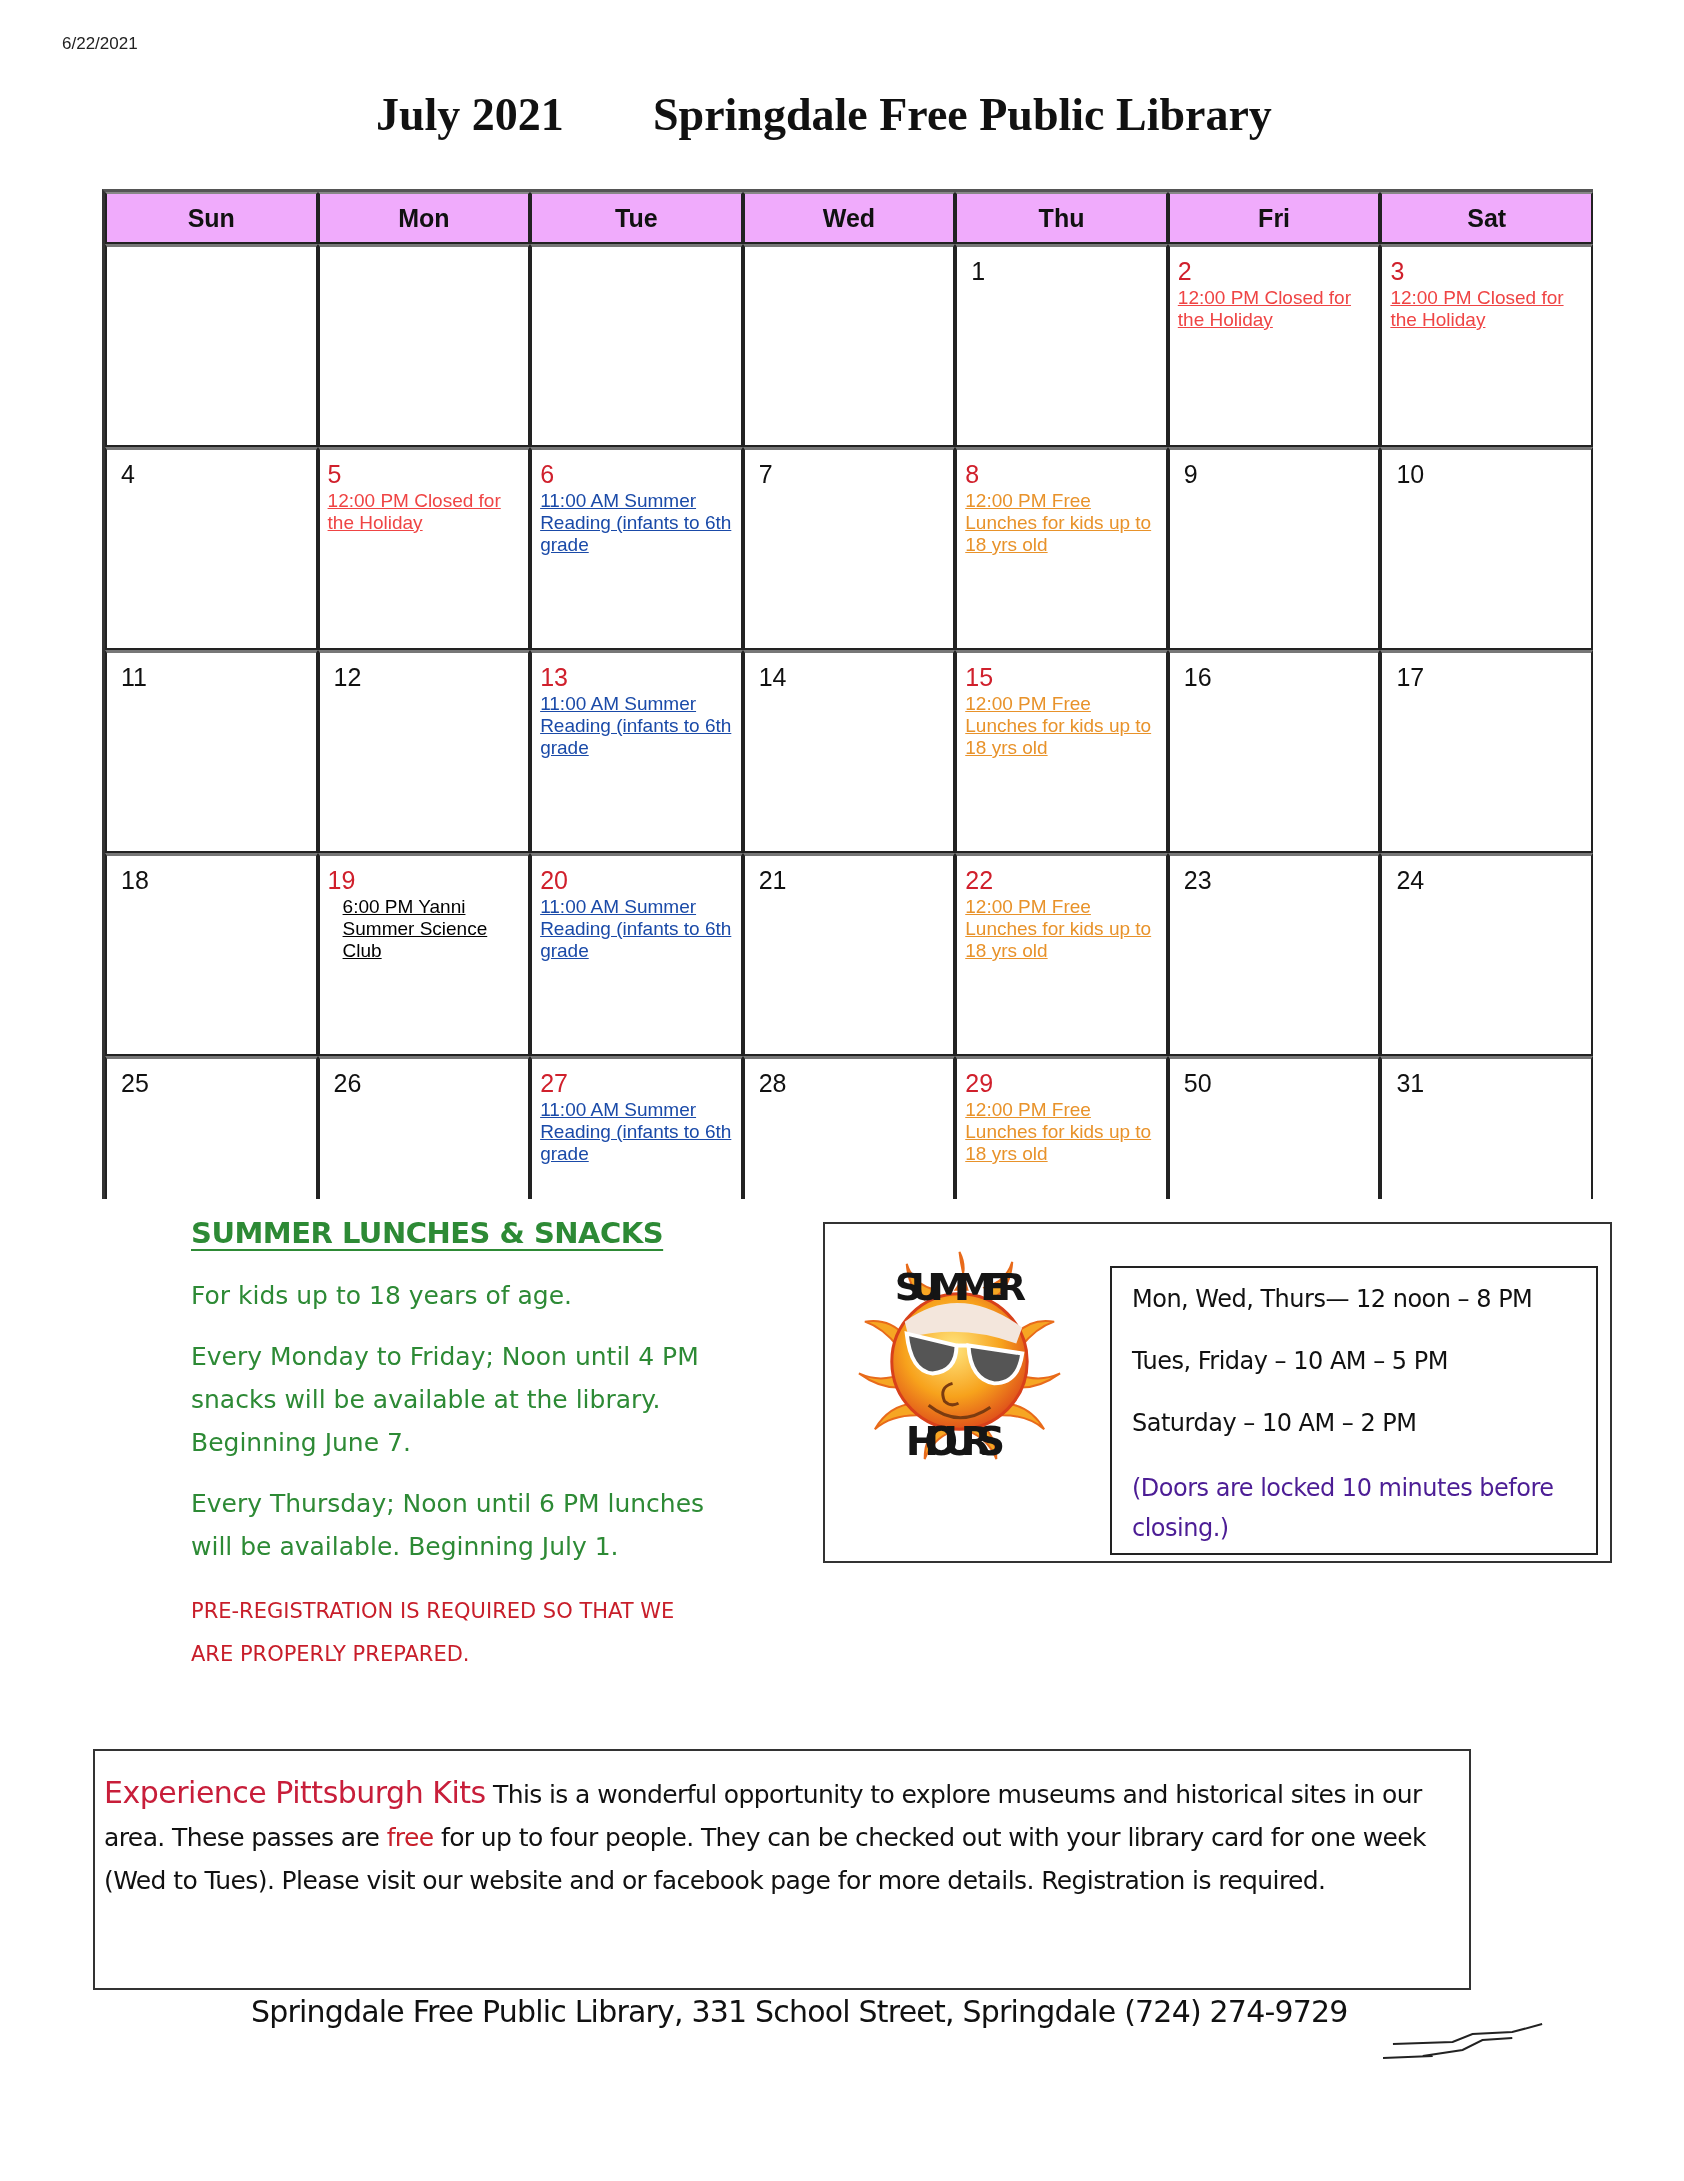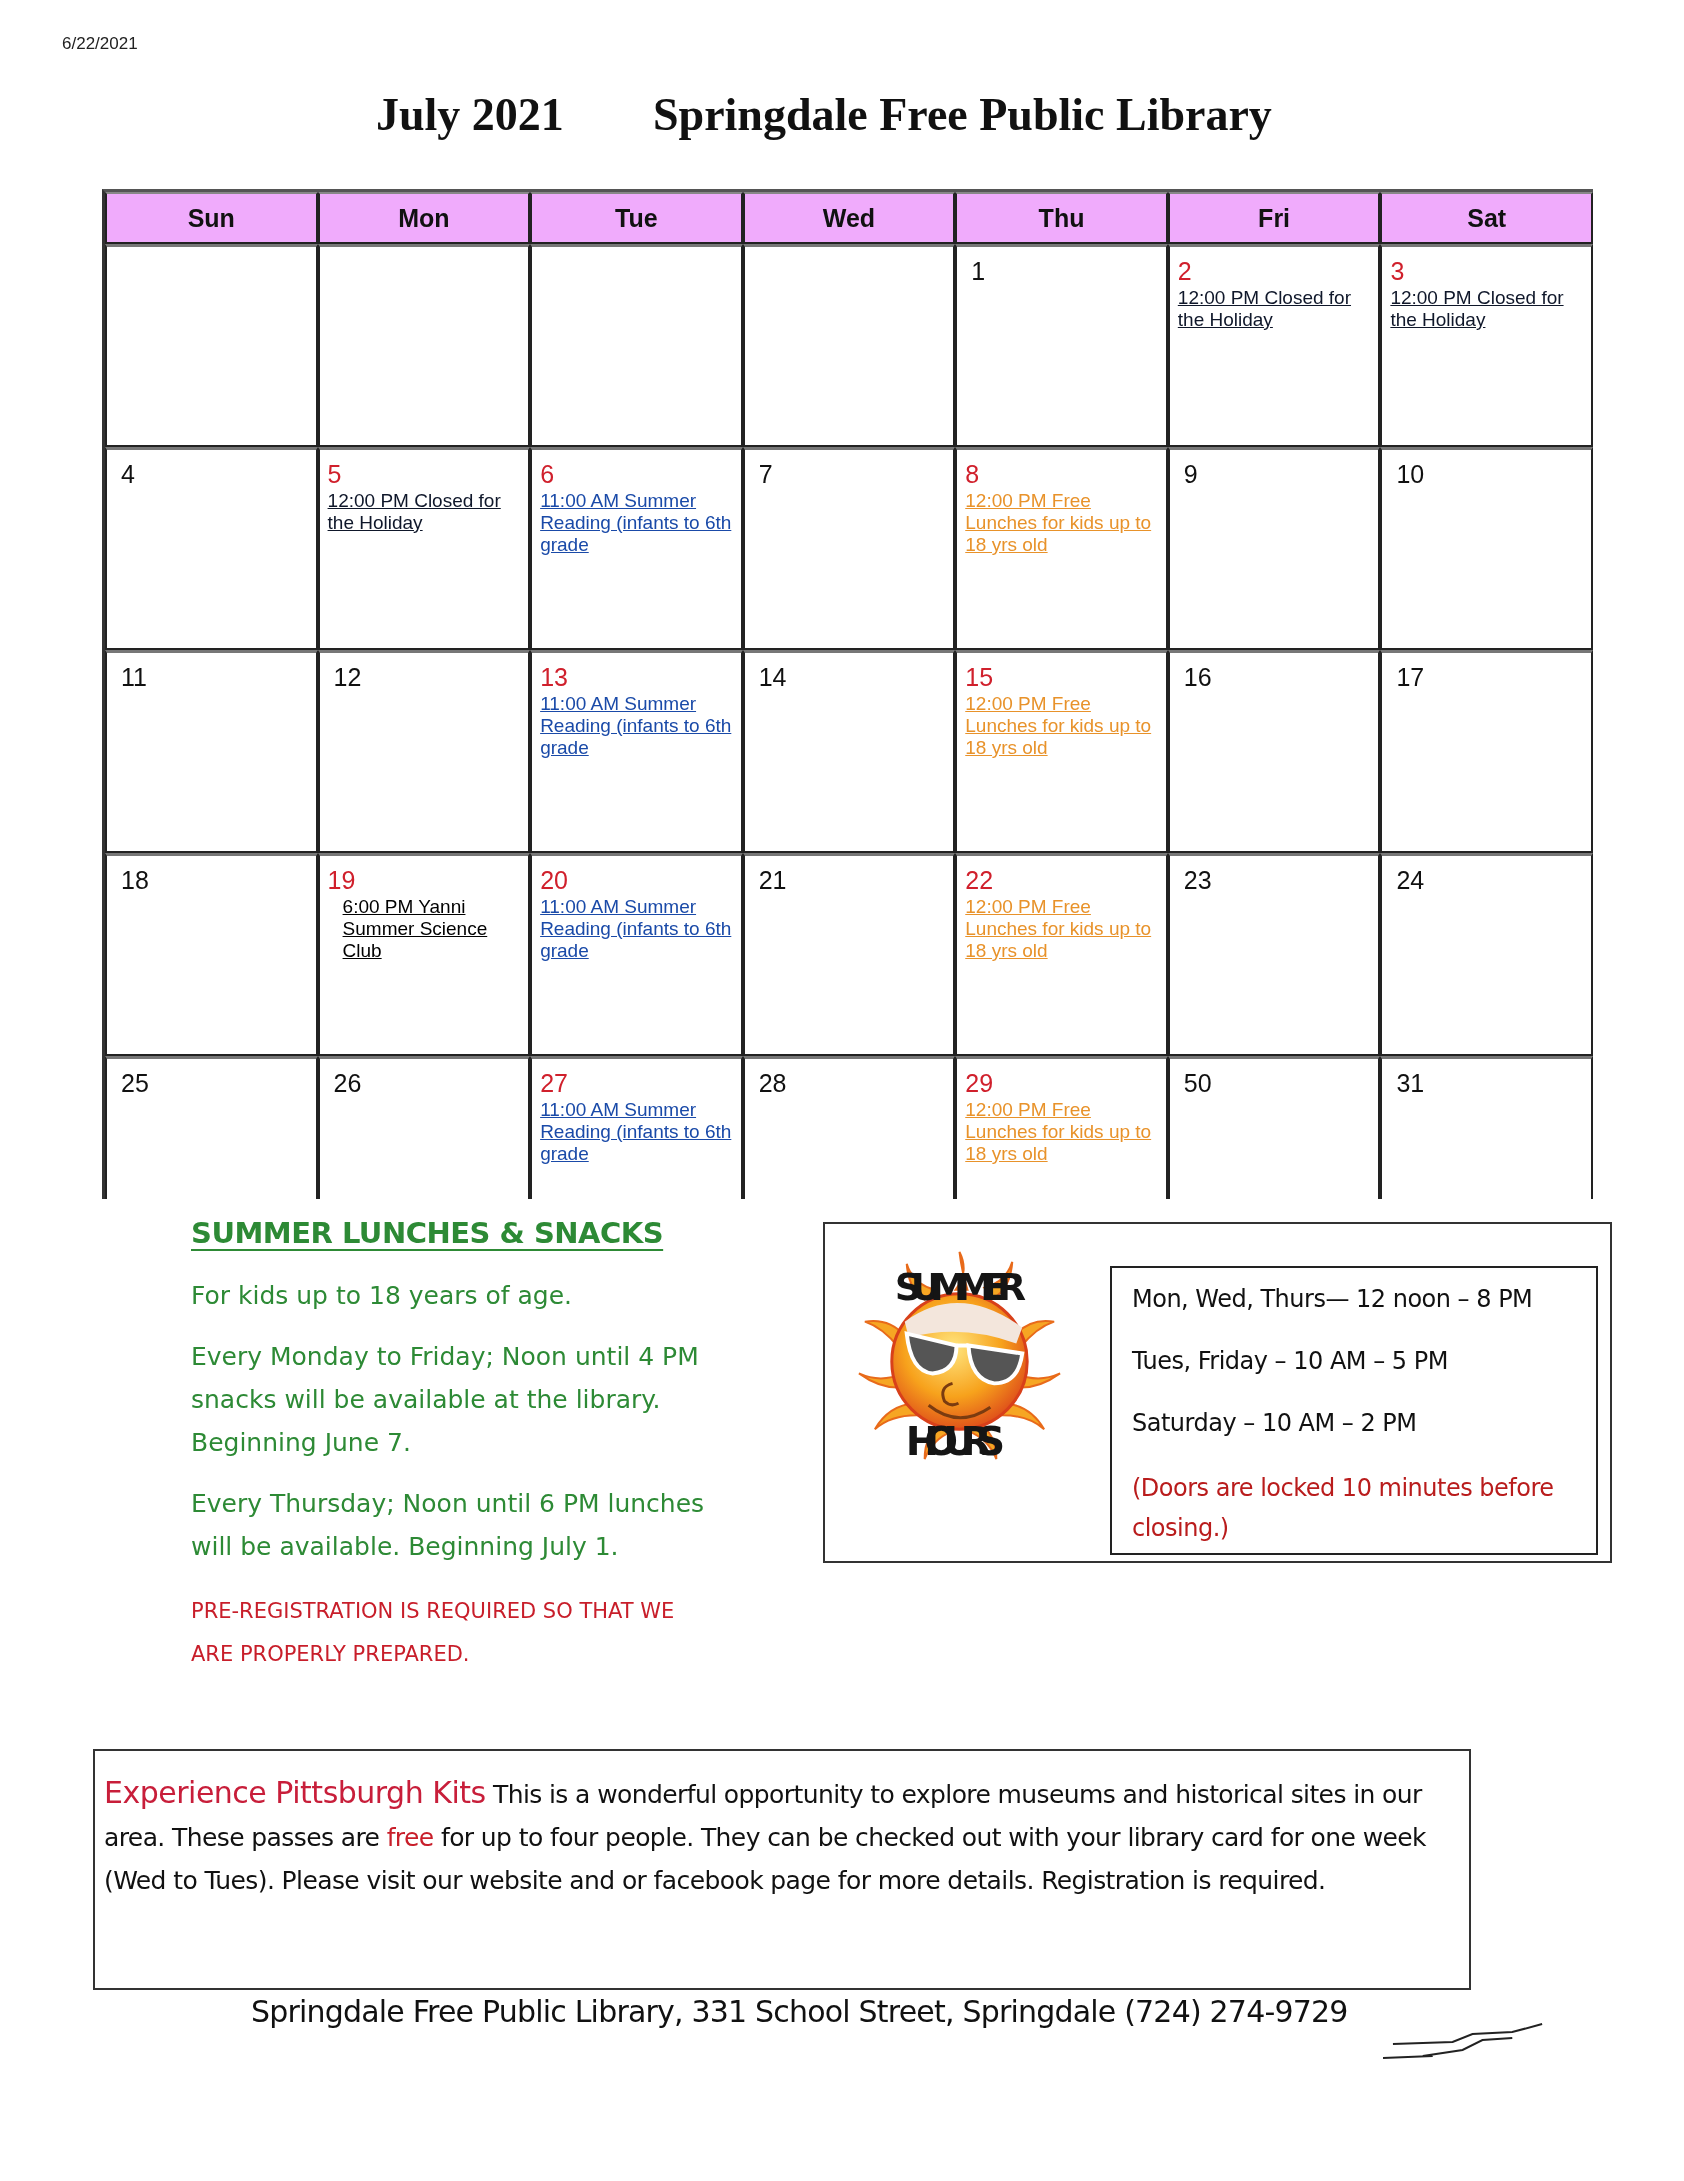--- a/index.html
+++ b/index.html
@@ -12,38 +12,38 @@
   .title .month { position: absolute; left: 376px; top: 0; }
   .title .lib { position: absolute; left: 653px; top: 0; }
 
   .grid { left: 102px; top: 189px; width: 1488px; height: 1007px; border-top: 3px solid #555; border-left: 3px solid #333; overflow: hidden; }
   .grid table { border-collapse: separate; border-spacing: 0; table-layout: fixed; width: 1488px; }
   .grid th { height: 46px; font-weight: bold; font-size: 25px; text-align: center; border: 2px solid #222; border-top-color: #888; background: #f0abfc; color: #111; font-family: "Liberation Sans", sans-serif; }
   .grid td { height: 203px; vertical-align: top; border: 2px solid #222; border-top: 3px solid #777; padding: 10px 6px 0 8px; box-sizing: border-box; background: #fff; }
   .daynum { font-size: 25px; line-height: 28px; color: #111; display: block; padding-left: 6px; }
   .daynum.red { color: #d0202c; padding-left: 0; }
   .event { display: block; font-size: 19px; line-height: 22px; text-decoration: underline; margin-top: 2px; cursor: pointer; }
-  .ev-red { color: #0f172a; }
+  .ev-red { color: #ef4444; }
   .ev-blue { color: #1a4aa8; }
   .ev-orange { color: #e8922a; }
   .ev-green { color: #000000; margin-left: 15px; }
 
   .lunches { left: 191px; top: 1206px; width: 517px; font-family: "DejaVu Sans", sans-serif; color: #2d8a35; }
   .lunches .heading { font-size: 29px; font-weight: bold; text-decoration: underline; text-underline-offset: 6px; letter-spacing: -0.5px; display: block; margin-top: 10px; }
   .lunches p { margin: 0; font-size: 25px; line-height: 43px; }
   .lunches .p1 { margin-top: 24px; }
   .lunches .p2 { margin-top: 18px; }
   .lunches .p3 { margin-top: 18px; }
   .lunches .warn { color: #c81e2a; margin-top: 22px; font-size: 21px; line-height: 43px; }
 
   .hours-box { left: 823px; top: 1222px; width: 789px; height: 341px; border: 2px solid #333; box-sizing: border-box; }
   .sun { position: absolute; left: 20px; top: 10px; width: 229px; height: 239px; }
   .hours-inner { position: absolute; left: 285px; top: 42px; width: 488px; height: 289px; border: 2px solid #222; box-sizing: border-box; padding: 14px 0 18px 20px; font-family: "DejaVu Sans", sans-serif; }
   .hours-inner .line { font-size: 24px; line-height: 34px; margin-bottom: 28px; color: #111; white-space: nowrap; letter-spacing: -0.5px; }
-  .hours-inner .note { font-size: 24px; line-height: 40px; color: #b91c1c; letter-spacing: -0.5px; }
+  .hours-inner .note { font-size: 24px; line-height: 40px; color: #4c1d95; letter-spacing: -0.5px; }
 
   .kits-box { left: 93px; top: 1749px; width: 1378px; height: 241px; border: 2px solid #333; box-sizing: border-box; padding: 20px 20px 0 9px; font-family: "DejaVu Sans", sans-serif; font-size: 25px; line-height: 43px; color: #111; letter-spacing: -0.6px; }
   .kits-box .kits-title { color: #c81e3a; font-size: 30px; letter-spacing: -0.5px; }
   .kits-box .free { color: #c81e2a; }
 
   .footer { left: 251px; top: 1994px; font-family: "DejaVu Sans", sans-serif; font-size: 30px; color: #111; letter-spacing: -0.8px; white-space: nowrap; }
   .signature { left: 1383px; top: 2014px; width: 179px; height: 50px; }
 </style>
 </head>
 <body>

